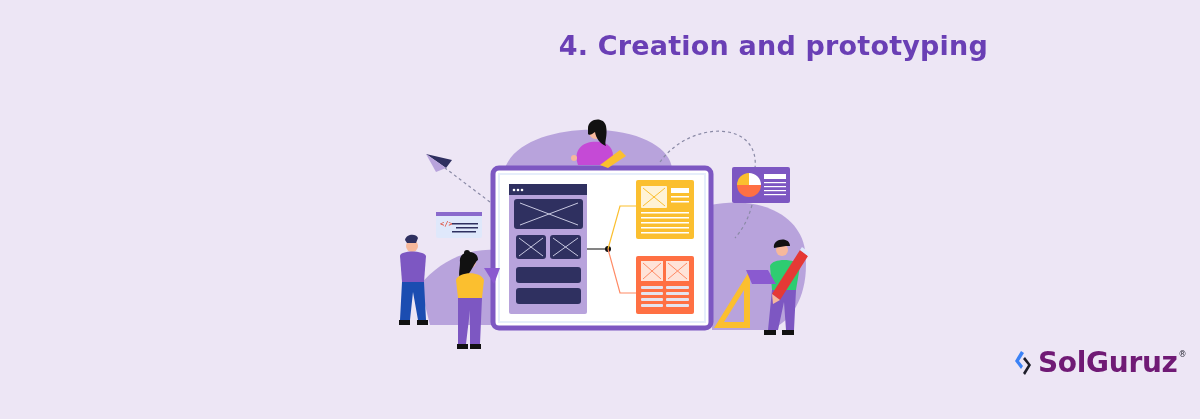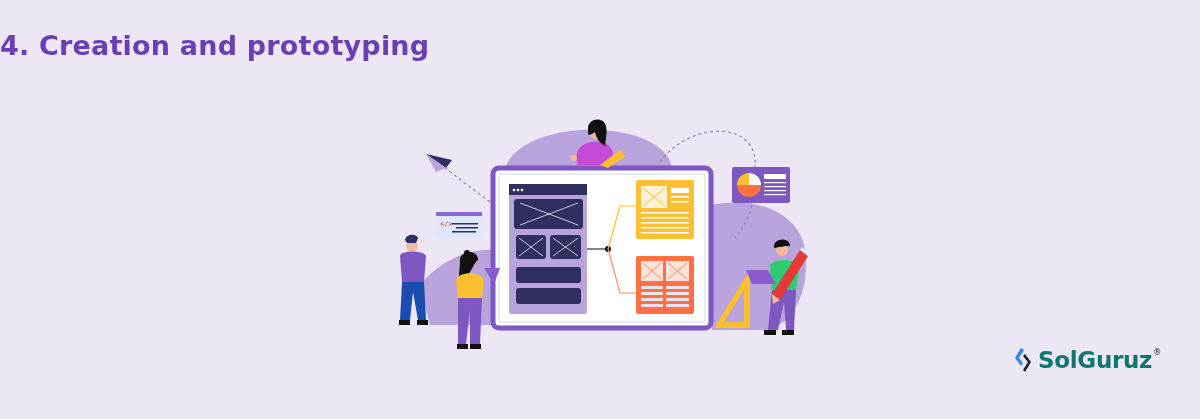--- a/index.html
+++ b/index.html
@@ -1,20 +1,20 @@
 <!DOCTYPE html>
 <html><head>
   <meta charset="utf-8">
   <style>
     html, body { margin: 0; padding: 0; }
     body { width: 1200px; height: 419px; background: #ede6f5; position: relative; overflow: hidden; font-family: "DejaVu Sans", sans-serif; }
-    .title { position: absolute; left: 0; top: 30px; width: 988px; text-align: left; font-size: 27px; font-weight: bold; color: #6a3fb5; letter-spacing: 0.2px; }
+    .title { position: absolute; left: 0; top: 30px; width: 988px; text-align: right; font-size: 27px; font-weight: bold; color: #6a3fb5; letter-spacing: 0.2px; }
     .illus { position: absolute; left: 0; top: 0; }
     .logo { position: absolute; left: 1012px; top: 346px; display: flex; align-items: center; }
-    .logo-text { font-family: "DejaVu Sans", sans-serif; font-weight: bold; font-size: 23px; color: #0f766e; margin-left: 4px; letter-spacing: -0.3px; }
+    .logo-text { font-family: "DejaVu Sans", sans-serif; font-weight: bold; font-size: 28px; color: #701a75; margin-left: 4px; letter-spacing: -0.3px; }
     .logo-reg { font-size: 8px; color: #1e1e2a; vertical-align: super; position: relative; top: -8px; margin-left: 1px; }
   </style>
 </head>
 <body>
 
 <div class="title">4. Creation and prototyping</div>
 
 <svg class="illus" width="1200" height="419" viewBox="0 0 1200 419" xmlns="http://www.w3.org/2000/svg">
 
   <g>

